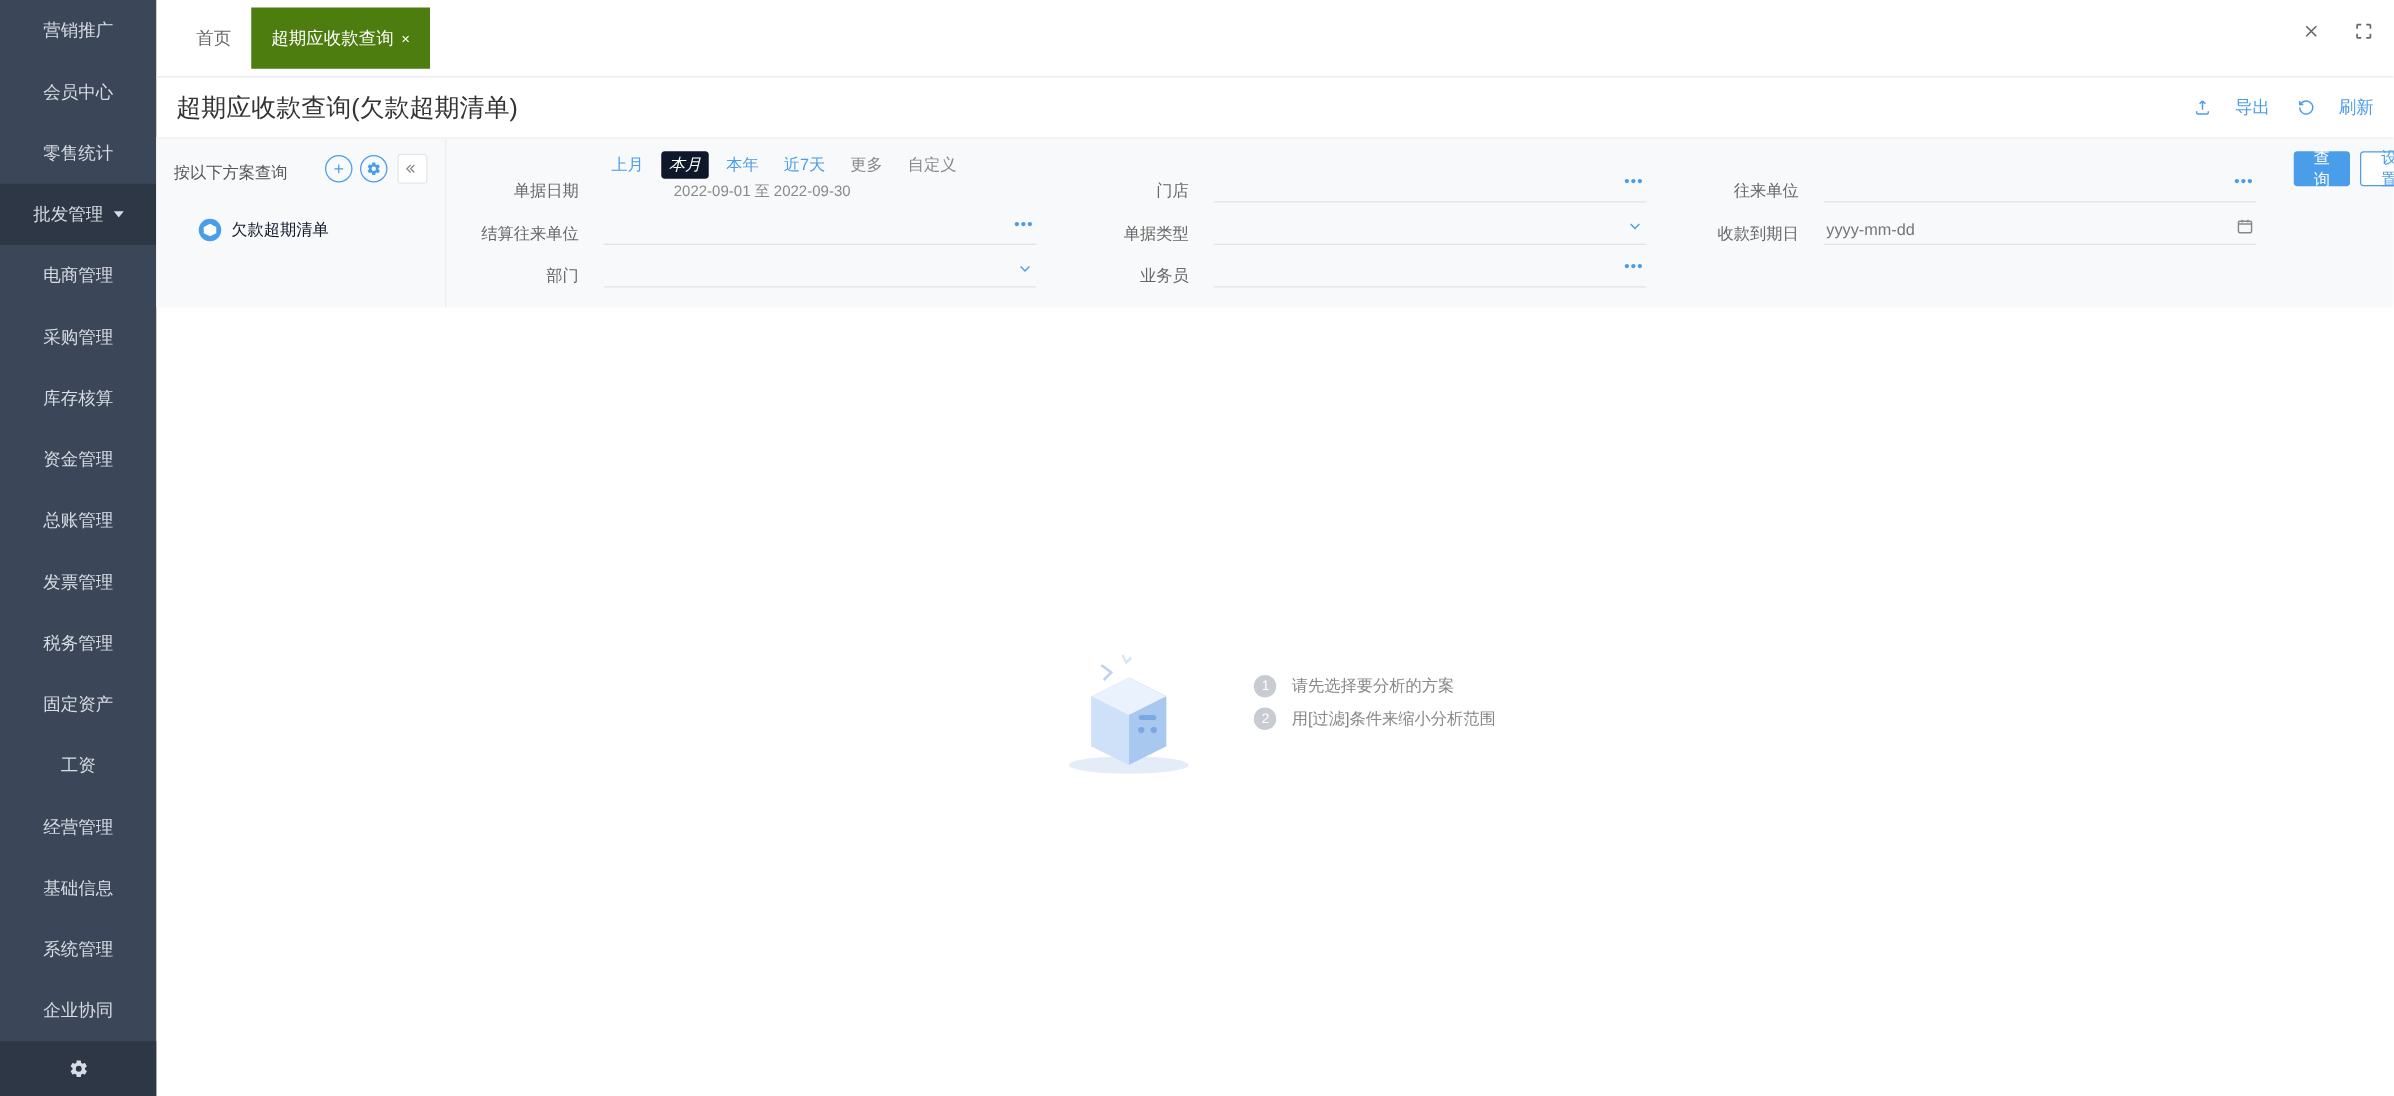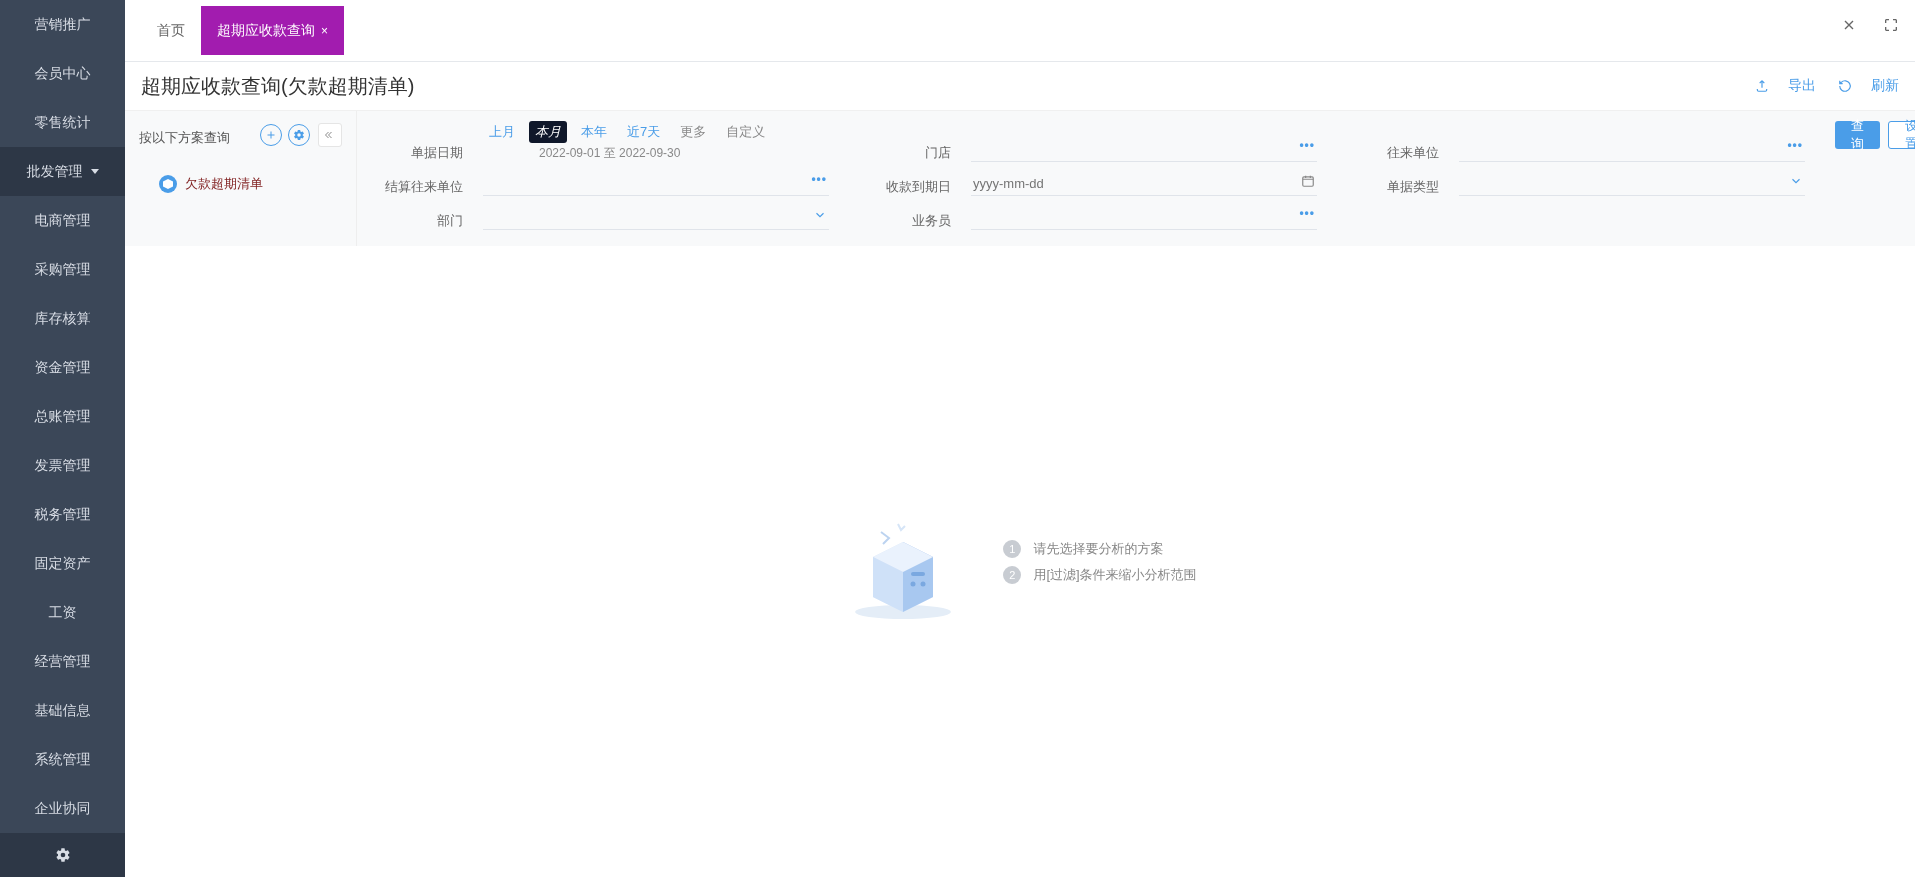--- a/index.html
+++ b/index.html
@@ -72,21 +72,21 @@
 .tab {
   height: 49px;
   display: flex;
   align-items: center;
   padding: 0 16px;
   color: #666;
   cursor: pointer;
   font-size: 14px;
 }
 .tab.active {
-  background: #a21caf;
+  background: #4d7c0f;
   color: #fff;
 }
 .tab .close {
   margin-left: 6px;
   font-size: 12px;
 }
 .tabbar-right {
   position: absolute;
   right: 10px;
   top: 0;
@@ -174,21 +174,21 @@
   align-items: center;
   justify-content: center;
   cursor: pointer;
   margin-left: 2px;
 }
 .scheme-item {
   display: flex;
   align-items: center;
   gap: 8px;
   padding: 6px 20px;
-  color: #7f1d1d;
+  color: #0f172a;
   cursor: pointer;
 }
 .scheme-item .scheme-icon {
   width: 18px; height: 18px;
   border-radius: 50%;
   background: #4a9de8;
   display: flex;
   align-items: center;
   justify-content: center;
   color: #fff;
@@ -535,39 +535,39 @@
 
         <div class="filter-cell">
           <div class="filter-label">结算往来单位</div>
           <div class="filter-body input-wrap">
             <input class="input-underline" style="">
             <span class="input-icon dots">•••</span>
           </div>
         </div>
 
         <div class="filter-cell">
+          <div class="filter-label">单据类型</div>
+          <div class="filter-body input-wrap">
+            <input class="input-underline" style="">
+            <span class="input-icon chev">
+              <svg viewBox="0 0 24 24" fill="none" stroke-width="2">
+                  <path d="m6 9 6 6 6-6"></path>
+                </svg>
+            </span>
+          </div>
+        </div>
+
+        <div class="filter-cell">
           <div class="filter-label">收款到期日</div>
           <div class="filter-body input-wrap">
             <input class="input-underline" placeholder="yyyy-mm-dd" style="">
             <span class="input-icon cal">
               <svg viewBox="0 0 24 24" fill="none" stroke="#888" stroke-width="2">
                   <rect x="3" y="5" width="18" height="16" rx="2"></rect>
                   <path d="M3 9h18M8 3v4M16 3v4"></path>
-                </svg>
-            </span>
-          </div>
-        </div>
-
-        <div class="filter-cell">
-          <div class="filter-label">单据类型</div>
-          <div class="filter-body input-wrap">
-            <input class="input-underline" style="">
-            <span class="input-icon chev">
-              <svg viewBox="0 0 24 24" fill="none" stroke-width="2">
-                  <path d="m6 9 6 6 6-6"></path>
                 </svg>
             </span>
           </div>
         </div>
         <div class="actions-cell"></div>
       </div>
 
       <div class="filters-row">
 
         <div class="filter-cell">

